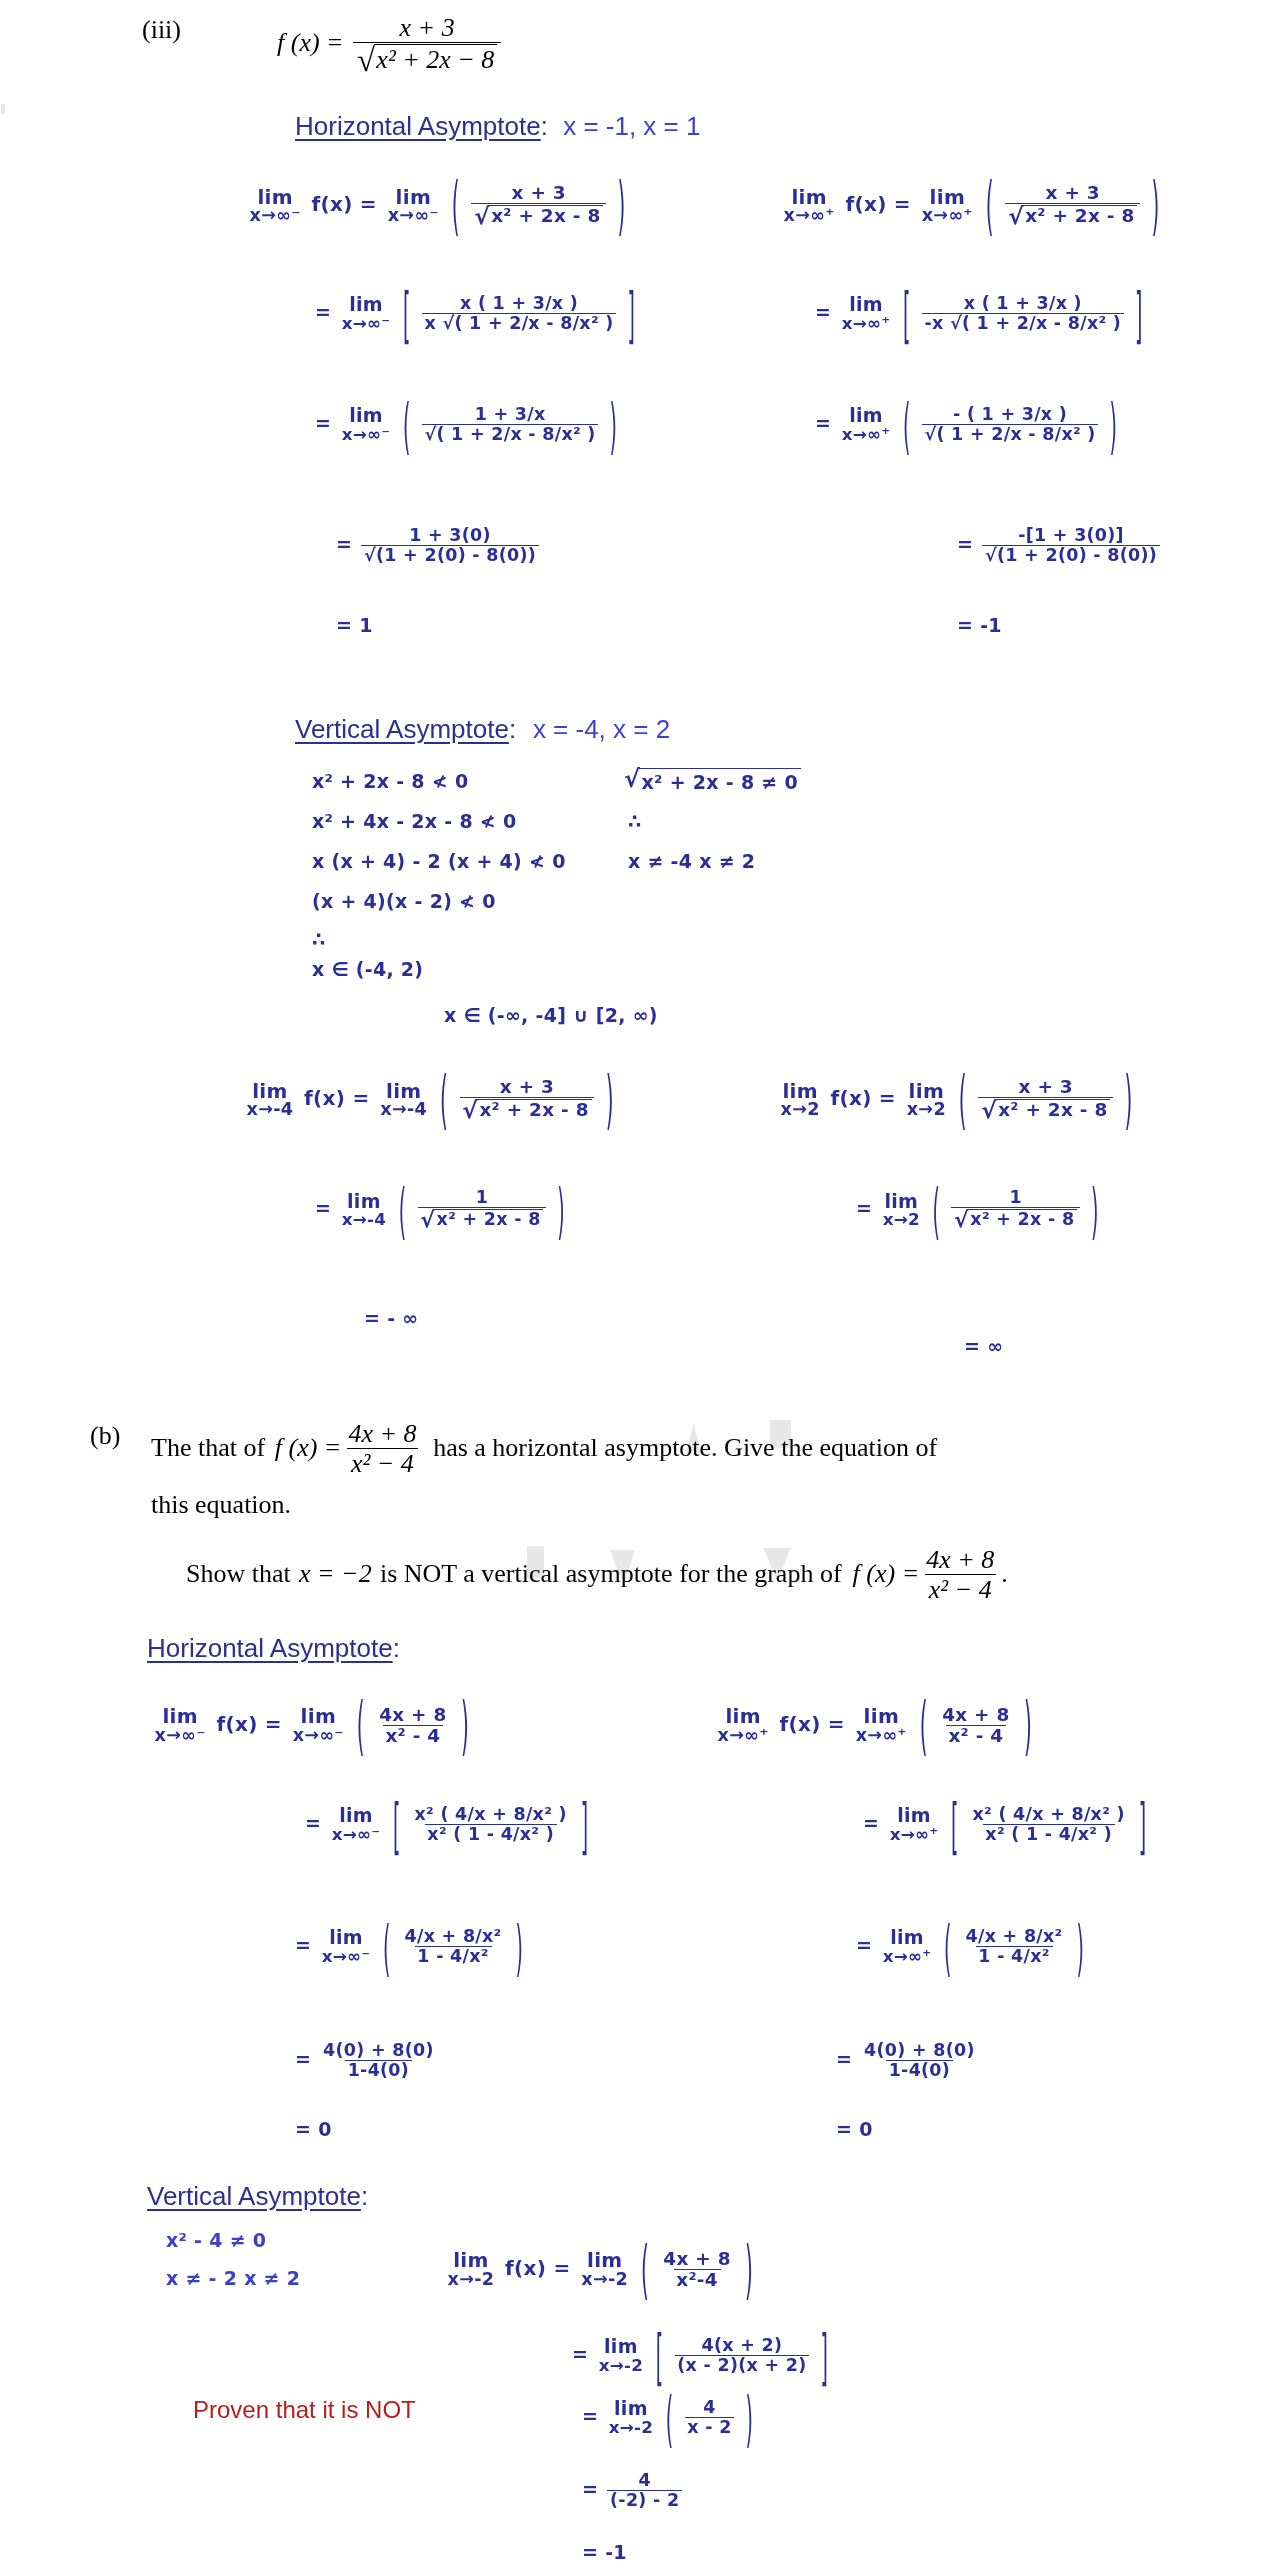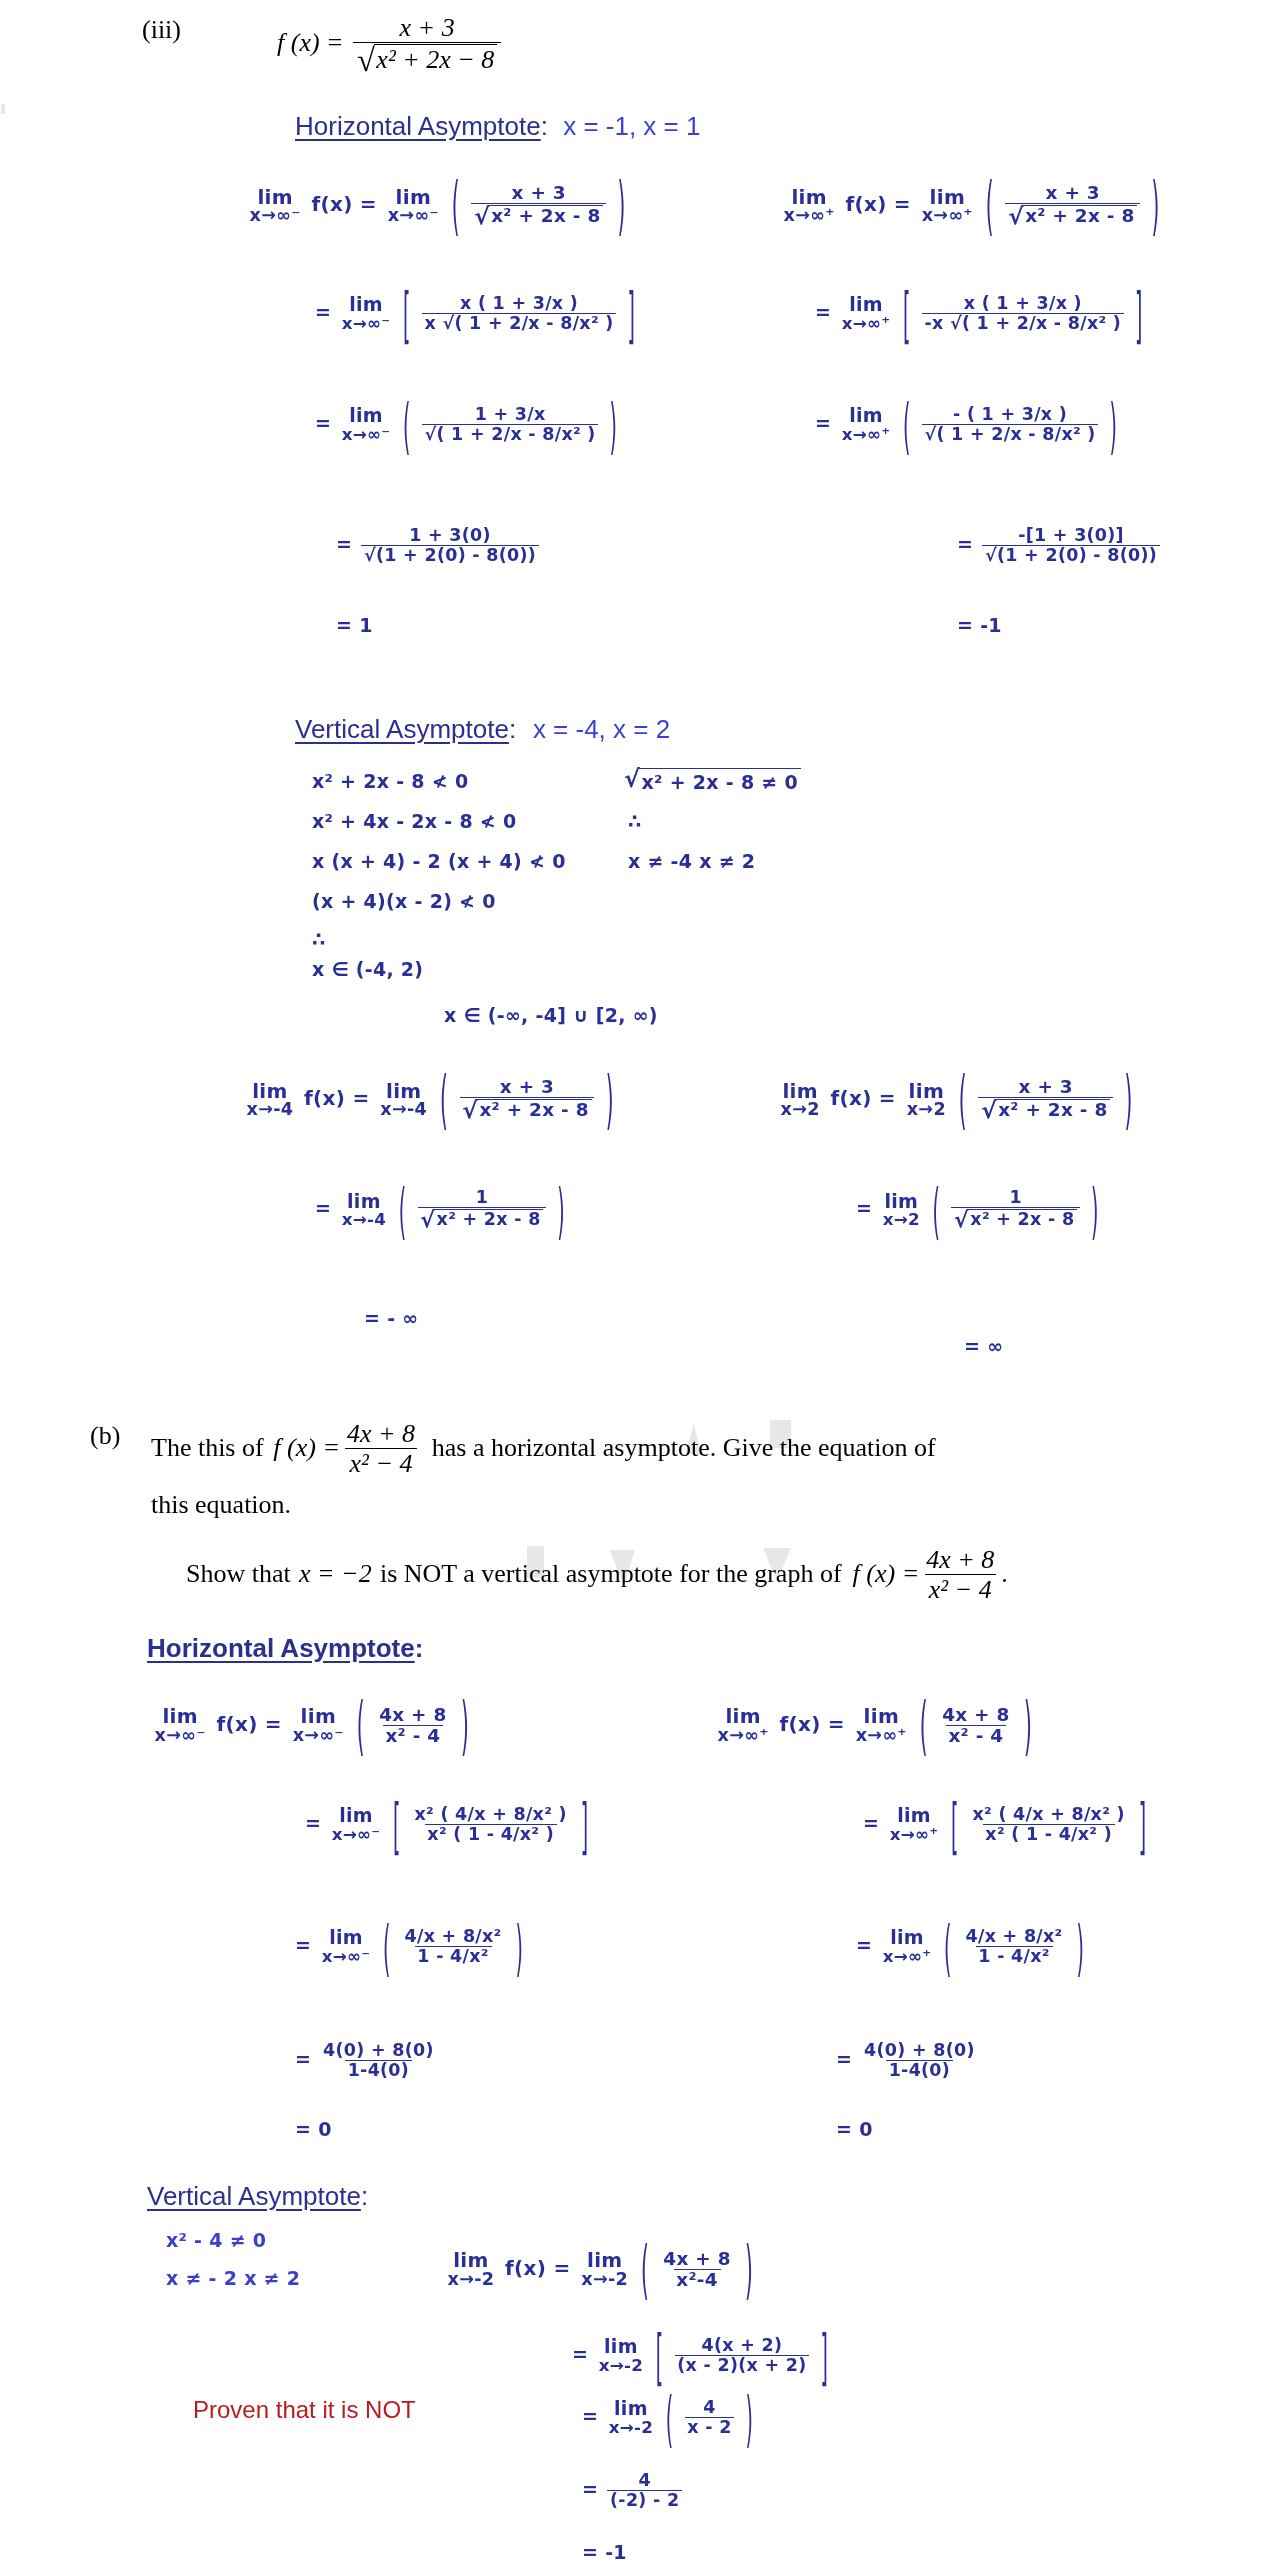--- a/index.html
+++ b/index.html
@@ -385,21 +385,21 @@
       </span>
     </span>
     <span class="dr tall">)</span>
   </div>
 
   <div class="abs hw" style="left:964px;top:1335px;">= ∞</div>
 
   <div class="abs printed" style="left:90px;top:1420px;">(b)</div>
 
   <div class="abs printed" style="left:151px;top:1420px;display:flex;align-items:center;">
-    <span>The this of</span>
+    <span>The that of</span>
     <span class="mi" style="margin-left:9.7px">f (x) =</span>
     <span class="frac">
       <span class="num mi">4x + 8</span>
       <span class="den mi">x² − 4</span>
     </span>
     <span style="margin-left:9.7px">has a horizontal asymptote. Give the equation of</span>
   </div>
 
   <div class="abs printed" style="left:151px;top:1489px;">this equation.</div>
 
@@ -408,21 +408,21 @@
     <span class="mi" style="margin-left:8.3px">x = −2</span>
     <span style="margin-left:8.3px">is  NOT a vertical asymptote for the graph of</span>
     <span class="mi" style="margin-left:11px">f (x) =</span>
     <span class="frac">
       <span class="num mi">4x + 8</span>
       <span class="den mi">x² − 4</span>
     </span>
     <span>.</span>
   </div>
 
-  <div class="abs" style="left:147px;top:1633px;font-weight:bold;">
+  <div class="abs" style="left:147px;top:1633px;">
     <span class="headingblue">Horizontal Asymptote</span><span class="headingblue" style="text-decoration:none">:</span>
   </div>
 
   <div class="abs hw" style="left:151px;top:1706px;font-size:20px;">
     <span class="lim">
       <span class="op">lim</span>
       <span class="sub">x→∞⁻</span>
     </span>
     <span>f(x)</span>
     <span>=</span>

